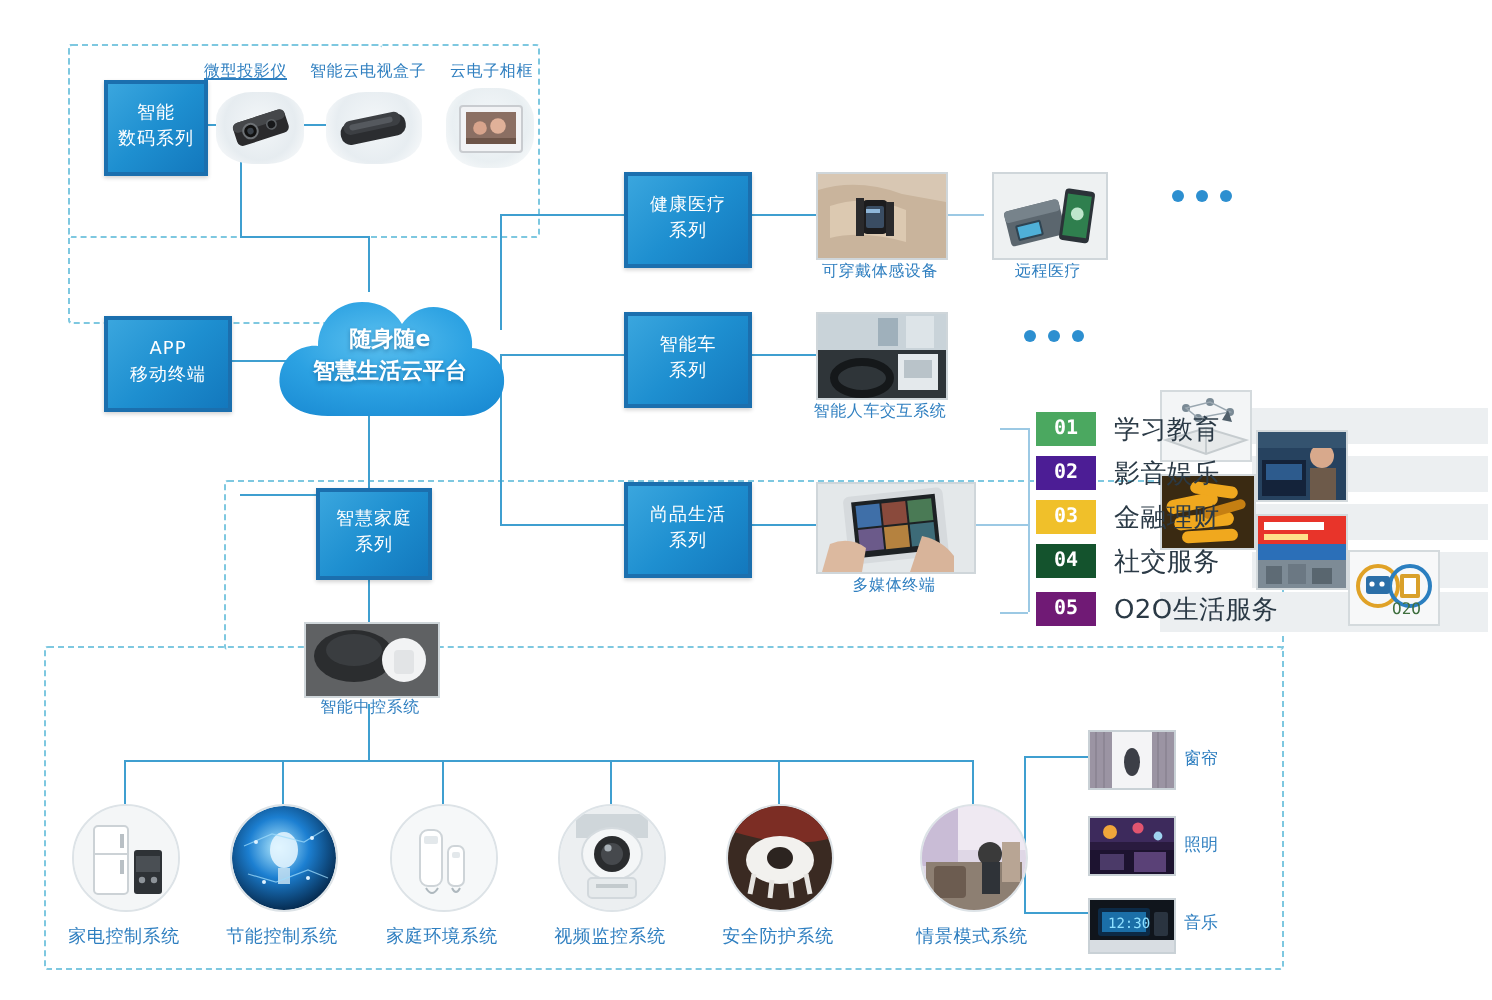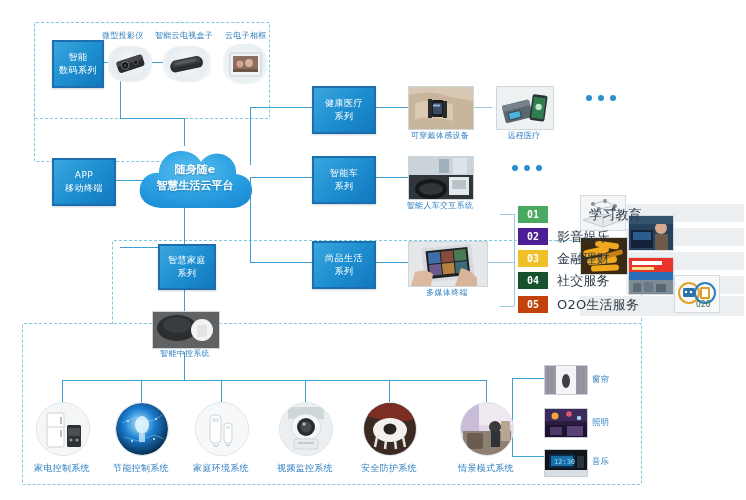--- a/index.html
+++ b/index.html
@@ -163,21 +163,21 @@
 
   <div class="line h" style="left:512px;top:378px;width:32px;"></div>
   <div class="line v" style="left:512px;top:378px;height:78px;"></div>
   <div class="line h" style="left:512px;top:456px;width:32px;"></div>
 
   <div class="bluebox" style="left:52px;top:40px;width:48px;height:44px;">
     <span>智能</span>
     <span>数码系列</span>
   </div>
 
-  <div class="devlabel" style="left:102px;top:30px;">微型投影仪</div>
+  <div class="devlabel" style="left:102px;top:30px;text-decoration:underline;">微型投影仪</div>
   <div class="devlabel" style="left:155px;top:30px;">智能云电视盒子</div>
   <div class="devlabel" style="left:225px;top:30px;">云电子相框</div>
 
   <div class="thumb" style="left:108px;top:46px;width:44px;height:36px;border-radius:18px/14px;border:none;background:radial-gradient(circle at 50% 45%,#f4f7f9 0%,#e6ecf0 60%,#ffffff 100%);">
     <svg width="44" height="36" viewBox="0 0 44 36">
       <g transform="rotate(-18 22 18)">
         <rect x="9" y="12" width="27" height="12" rx="3" fill="#2a2a2c"></rect>
         <rect x="9" y="12" width="27" height="5" rx="2.5" fill="#45474a"></rect>
         <circle cx="17" cy="18" r="3.6" fill="#111" stroke="#6d7175" stroke-width="1"></circle>
         <circle cx="17" cy="18" r="1.6" fill="#394048"></circle>
@@ -389,21 +389,21 @@
           <circle cx="16" cy="16" r="1.3" fill="#fff"></circle>
         <rect x="25" y="11" width="10" height="12" rx="1" fill="#d9a02a"></rect>
         <rect x="27" y="13" width="6" height="8" fill="#fff"></rect>
         <text x="21" y="31" font-size="8" fill="#3f6f3f" font-family="monospace">O2O</text>
       </svg>
     </div>
 
     <div class="pimg" style="left:0px;top:94px;width:0px;height:0px;border:none;"></div>
   </div>
 
-  <div class="numrow" style="left:518px;top:206px;gap:32px;">
+  <div class="numrow" style="left:518px;top:206px;">
     <div class="numbar"></div>
     <div class="numbadge" style="background:#4ba860;">01</div>
     <div class="numtext">学习教育</div>
   </div>
   <div class="numrow" style="left:518px;top:228px;">
     <div class="numbar"></div>
     <div class="numbadge" style="background:#4c1d95;">02</div>
     <div class="numtext">影音娱乐</div>
   </div>
   <div class="numrow" style="left:518px;top:250px;">
@@ -411,21 +411,21 @@
     <div class="numbadge" style="background:#f0c02a;">03</div>
     <div class="numtext">金融理财</div>
   </div>
   <div class="numrow" style="left:518px;top:272px;">
     <div class="numbar"></div>
     <div class="numbadge" style="background:#14532d;">04</div>
     <div class="numtext">社交服务</div>
   </div>
   <div class="numrow" style="left:518px;top:296px;">
     <div class="numbar"></div>
-    <div class="numbadge" style="background:#c2410c;">05</div>
+    <div class="numbadge" style="background:#701a75;">05</div>
     <div class="numtext">O2O生活服务</div>
   </div>
 
   <div class="bluebox" style="left:158px;top:244px;width:54px;height:42px;">
     <span>智慧家庭</span>
     <span>系列</span>
   </div>
 
   <div class="thumb" style="left:152px;top:311px;width:66px;height:36px;background:#6a6a6a;">
     <svg width="66" height="36" viewBox="0 0 66 36">

